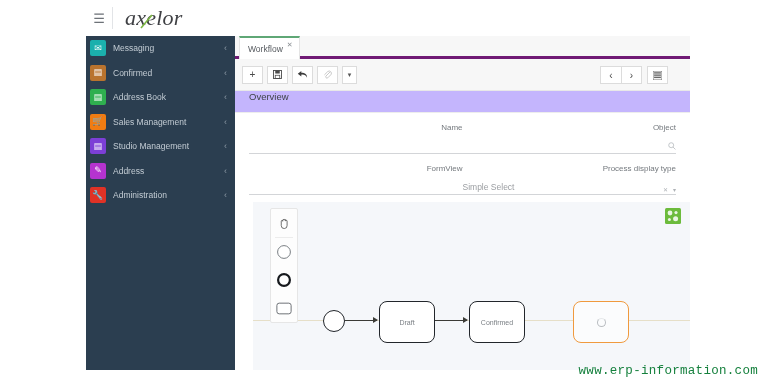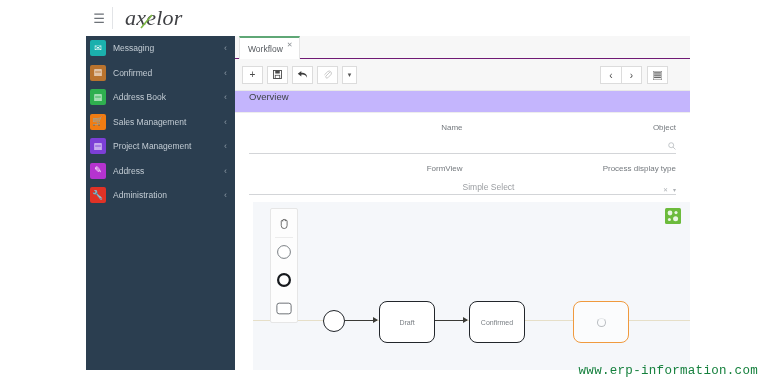--- a/index.html
+++ b/index.html
@@ -70,21 +70,21 @@
 
   
   .main {
     position: absolute; left: 235px; top: 36px;
     width: 455px; height: 334px;
     background: #ffffff;
   }
   .tabstrip {
     position: relative; height: 23px;
     background: #f7f7f7;
-    border-bottom: 1px solid #701a75;
+    border-bottom: 3px solid #701a75;
   }
   .tab {
     position: absolute; left: 4px; top: 0;
     height: 23px; min-width: 56px;
     background: #ffffff;
     border-top: 2px solid #5fa776;
     border-left: 1px solid #e4e4e4;
     border-right: 1px solid #e4e4e4;
     display: flex; align-items: center;
     padding: 0 6px 0 8px;
@@ -265,21 +265,21 @@
       <span class="side-label">Address Book</span>
       <span class="side-chev">‹</span>
     </div>
     <div class="side-item">
       <span class="side-ico" style="background:#f07c12">🛒</span>
       <span class="side-label">Sales Management</span>
       <span class="side-chev">‹</span>
     </div>
     <div class="side-item">
       <span class="side-ico" style="background:#7c3fd6">▤</span>
-      <span class="side-label">Project Management</span>
+      <span class="side-label">Studio Management</span>
       <span class="side-chev">‹</span>
     </div>
     <div class="side-item">
       <span class="side-ico" style="background:#b533cf">✎</span>
       <span class="side-label">Address</span>
       <span class="side-chev">‹</span>
     </div>
     <div class="side-item">
       <span class="side-ico" style="background:#e03226">🔧</span>
       <span class="side-label">Administration</span>

